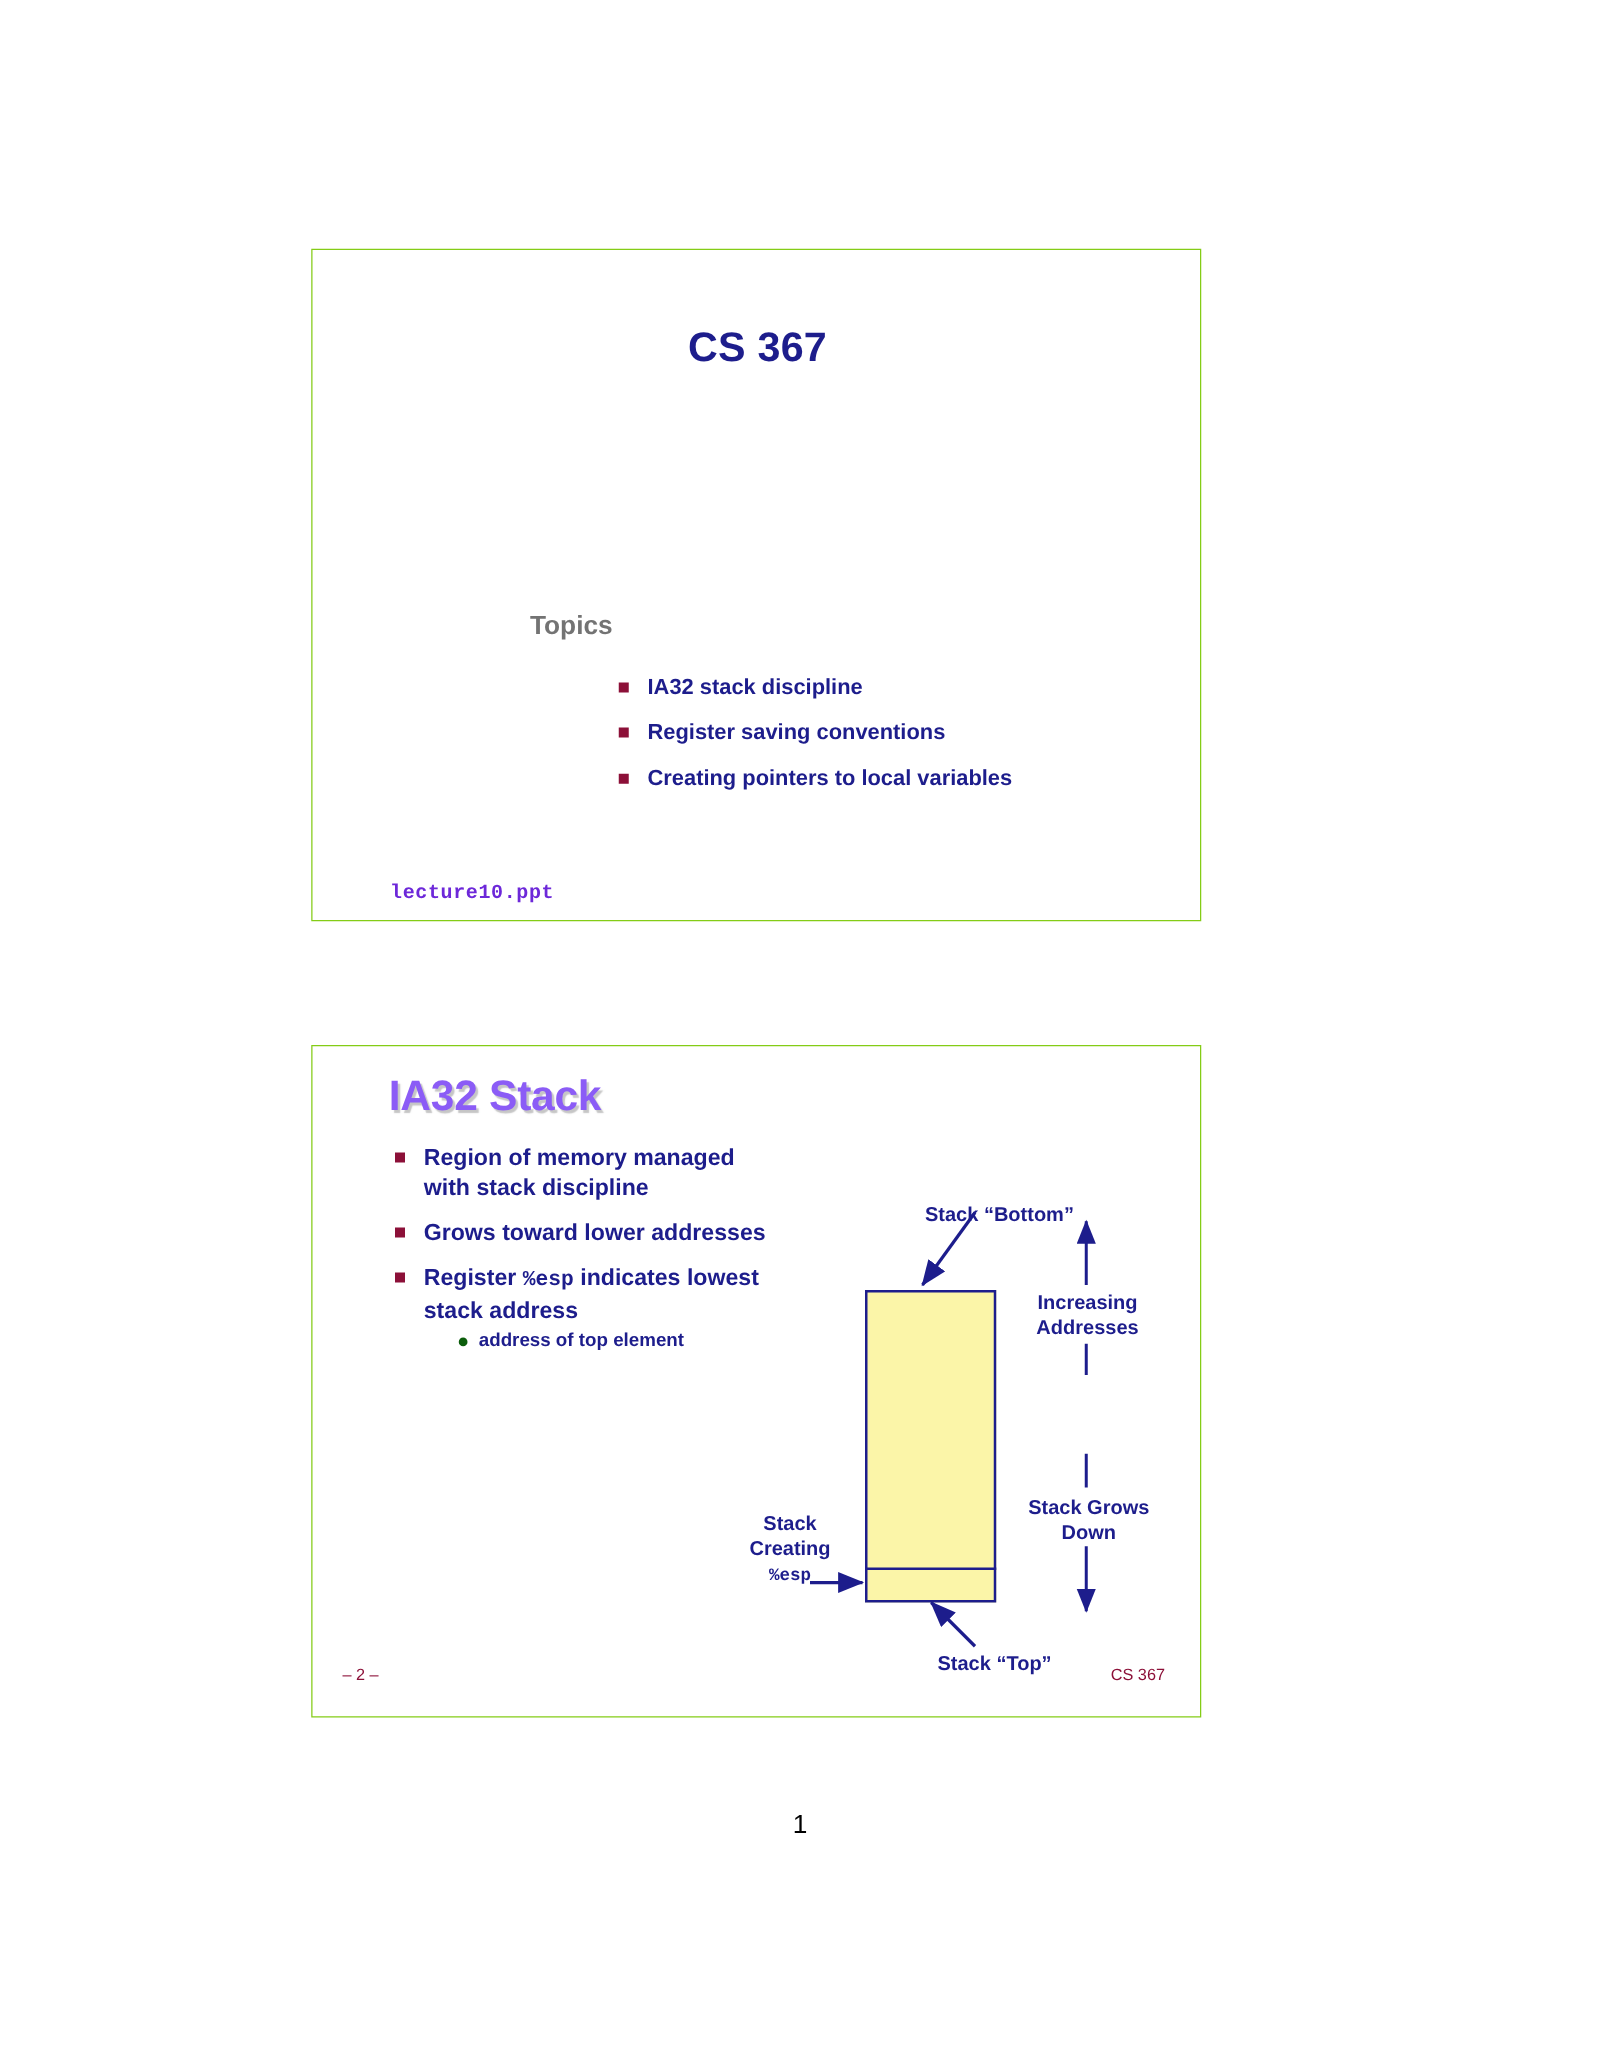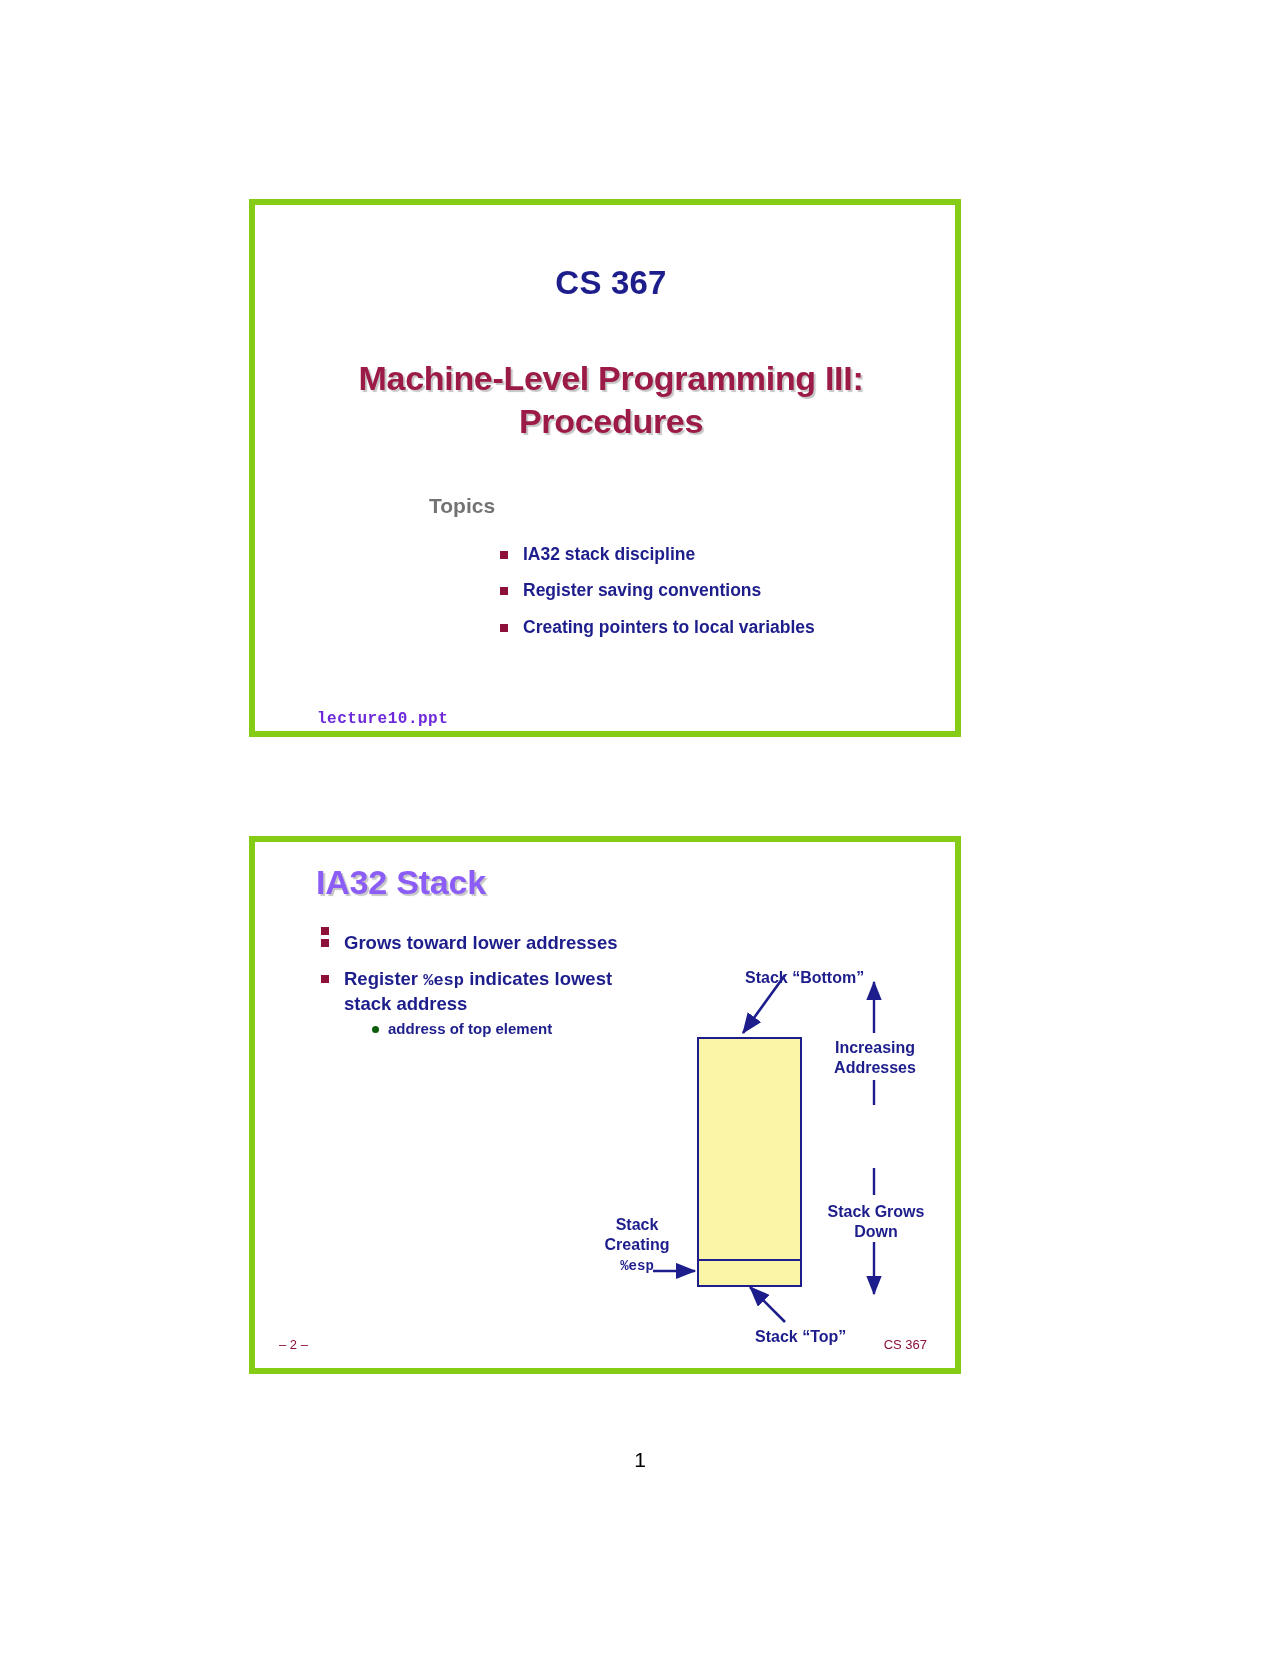--- a/index.html
+++ b/index.html
@@ -17,21 +17,21 @@
 
   .page {
     position: absolute;
     inset: 0;
   }
 
   
   .slide {
     position: absolute;
     background: #ffffff;
-    border: 6px solid #84cc16;
+    border: 1px solid #84cc16;
     box-sizing: border-box;
     text-decoration: underline;
   }
   #slide-1 {
     left: 249px;
     top: 199px;
     width: 712px;
     height: 538px;
   }
   #slide-2 {
@@ -273,24 +273,20 @@
 </style>
 </head>
 <body>
 
 <div class="page">
 
   <div class="slide" id="slide-1">
 
     <div class="s1-course">CS 367</div>
 
-    <div class="s1-title">
-      <span>Machine-Level Programming III:</span><br>
-      <span>Procedures</span>
-    </div>
 
     <div class="s1-topics-head">Topics</div>
 
     <ul class="s1-list">
       <li>
         <span class="sq"></span>
         <span>IA32 stack discipline</span>
       </li>
       <li>
         <span class="sq"></span>
@@ -305,20 +301,21 @@
     <div class="s1-footer">lecture10.ppt</div>
   </div>
 
   <div class="slide" id="slide-2">
 
     <div class="s2-title">IA32 Stack</div>
 
     <ul class="s2-list">
       <li>
         <span class="sq"></span>
+        <span>Region of memory managed with stack discipline</span>
       </li>
       <li>
         <span class="sq"></span>
         <span>Grows toward lower addresses</span>
       </li>
       <li>
         <span class="sq"></span>
         <span>Register </span><span class="mono">%esp</span><span> indicates lowest stack address</span>
         <ul class="s2-sub">
           <li>

